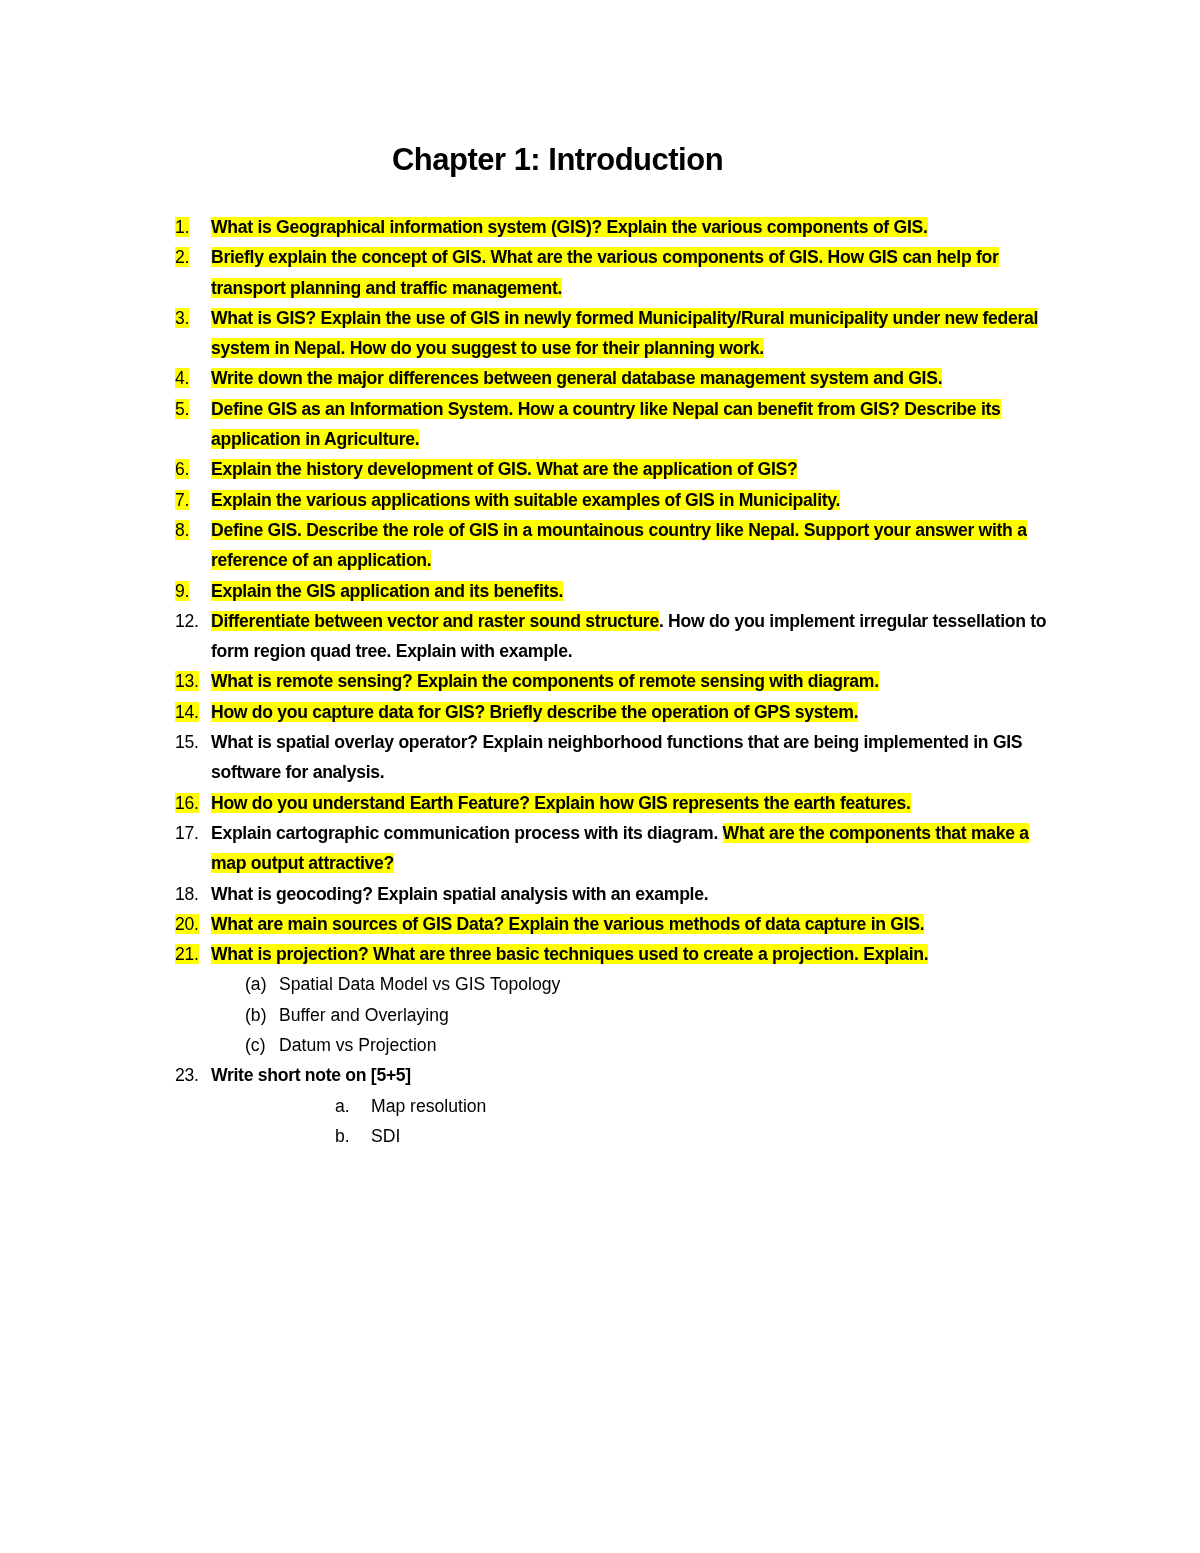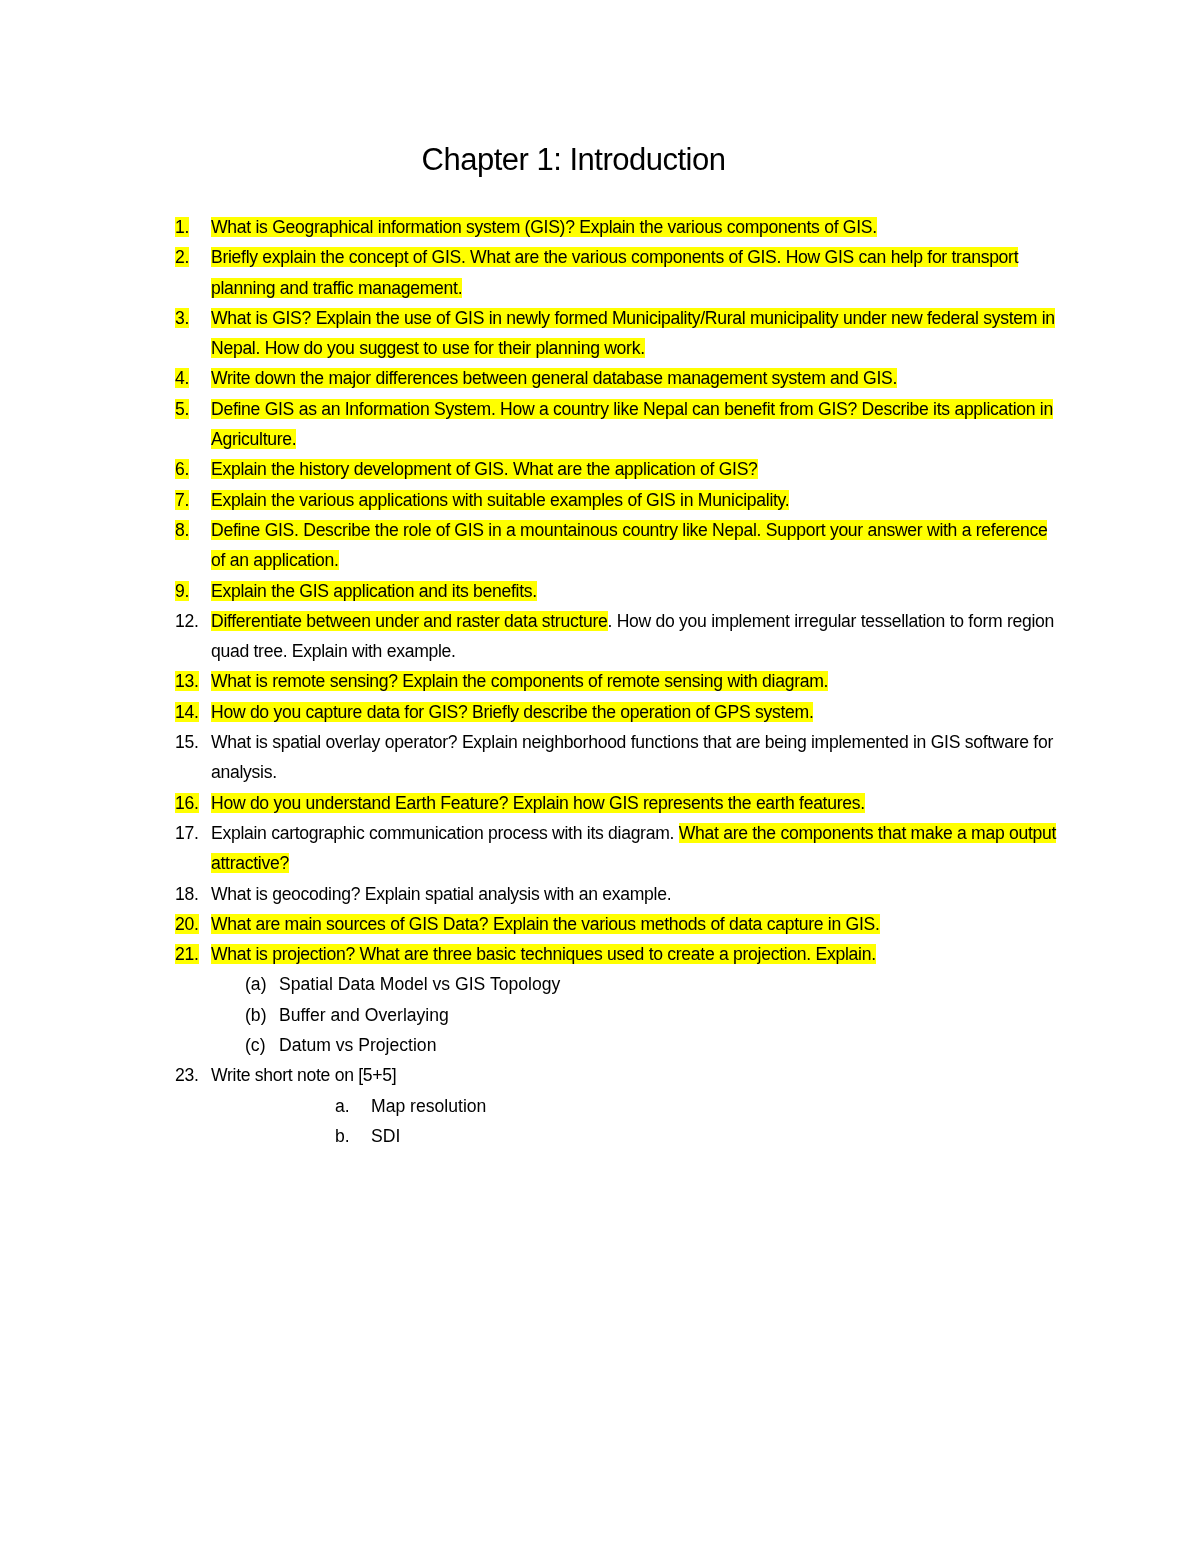--- a/index.html
+++ b/index.html
@@ -1,23 +1,23 @@
 <!DOCTYPE html>
 <html><head>
 <meta charset="utf-8">
 <style>
   html, body { margin: 0; padding: 0; background: #ffffff; }
   body { width: 1200px; height: 1553px; position: relative; overflow: hidden;
          font-family: "Liberation Sans", sans-serif; color: #000; }
   .title { position: absolute; top: 142px; left: 0; width: 1115px; text-align: center;
-           font-size: 31px; font-weight: normal; letter-spacing: -0.5px; margin-left: 16px; }
+           font-size: 31px; font-weight: bold; letter-spacing: -0.5px; }
   .list { position: absolute; top: 212px; left: 175px; width: 890px; }
   .q { display: flex; font-size: 17.6px; line-height: 30.3px; letter-spacing: -0.3px; }
   .num { width: 36px; flex: none; }
-  .txt { flex: 1; }
+  .txt { flex: 1; font-weight: bold; }
   .hl { background: #ffff00; }
   .sub { display: flex; font-size: 17.6px; line-height: 30.3px; }
   .sub.l1 { padding-left: 70px; }
   .sub.l2 { padding-left: 160px; }
   .sub .lab { width: 34px; flex: none; }
   .sub.l2 .lab { width: 36px; }
 </style>
 </head>
 <body>
 
@@ -55,21 +55,21 @@
     <div class="q">
       <div class="num"><span class="hl">8.</span></div>
       <div class="txt"><span class="hl">Define GIS. Describe the role of GIS in a mountainous country like Nepal. Support your answer with a reference of an application.</span></div>
     </div>
     <div class="q">
       <div class="num"><span class="hl">9.</span></div>
       <div class="txt"><span class="hl">Explain the GIS application and its benefits.</span></div>
     </div>
     <div class="q">
       <div class="num"><span>12.</span></div>
-      <div class="txt"><span class="hl">Differentiate between under and raster data structure</span><span>. How do you implement irregular tessellation to form region quad tree. Explain with example.</span></div>
+      <div class="txt"><span class="hl">Differentiate between vector and raster sound structure</span><span>. How do you implement irregular tessellation to form region quad tree. Explain with example.</span></div>
     </div>
     <div class="q">
       <div class="num"><span class="hl">13.</span></div>
       <div class="txt"><span class="hl">What is remote sensing? Explain the components of remote sensing with diagram.</span></div>
     </div>
     <div class="q">
       <div class="num"><span class="hl">14.</span></div>
       <div class="txt"><span class="hl">How do you capture data for GIS? Briefly describe the operation of GPS system.</span></div>
     </div>
     <div class="q">

